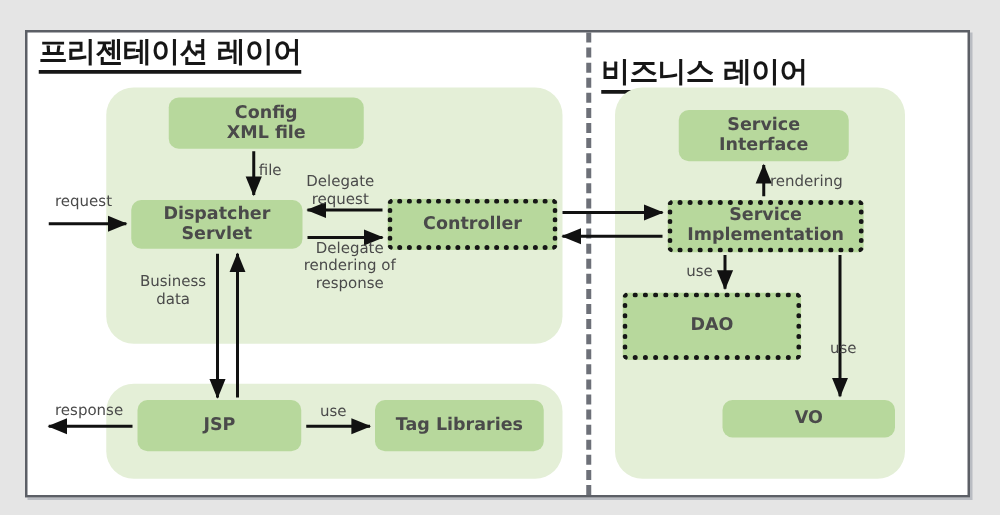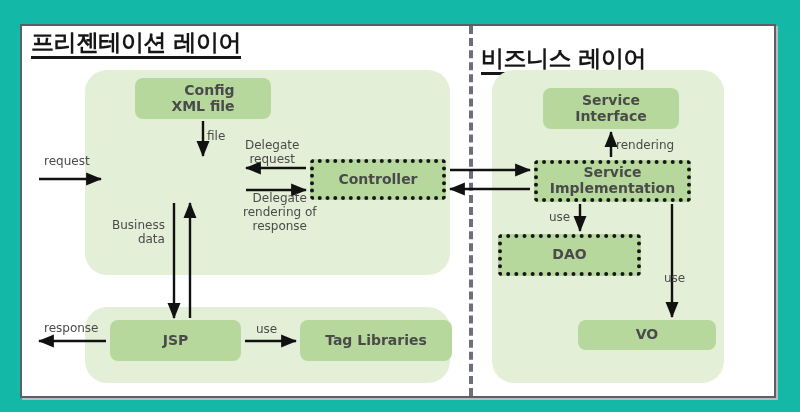--- a/index.html
+++ b/index.html
@@ -4,21 +4,21 @@
 <style>
   html, body {
     margin: 0;
     padding: 0;
     background: #ffffff;
   }
   #canvas {
     position: relative;
     width: 800px;
     height: 412px;
-    background: #14b8a6;
+    background: #e5e5e5;
     font-family: "DejaVu Sans", sans-serif;
     overflow: hidden;
   }
   
   .outer-frame {
     position: absolute;
     left: 20px;
     top: 24px;
     width: 756px;
     height: 374px;
@@ -75,45 +75,45 @@
     font-family: "DejaVu Sans", sans-serif;
     font-weight: bold;
     font-size: 14px;
     line-height: 1.12;
     box-sizing: border-box;
   }
   .box.dotted {
     border: 4px dotted #161616;
     border-radius: 4px;
   }
-  #box-config   { left: 135px; top: 78px;  width: 136px; height: 41px; text-align: right; }
+  #box-config   { left: 135px; top: 78px;  width: 156px; height: 41px; }
   #box-dispatch { left: 105px; top: 160px; width: 137px; height: 39px; }
   #box-ctrl     { left: 310px; top: 159px; width: 136px; height: 41px; }
   #box-jsp      { left: 110px; top: 320px; width: 131px; height: 41px; }
-  #box-taglib   { left: 300px; top: 320px; width: 152px; height: 41px; }
+  #box-taglib   { left: 300px; top: 320px; width: 135px; height: 41px; }
   #box-svcint   { left: 543px; top: 88px;  width: 136px; height: 41px; }
   #box-svcimpl  { left: 534px; top: 160px; width: 157px; height: 42px; }
-  #box-dao      { left: 498px; top: 234px; width: 143px; height: 42px; }
+  #box-dao      { left: 498px; top: 234px; width: 143px; height: 54px; }
   #box-vo       { left: 578px; top: 320px; width: 138px; height: 30px; }
 
   
   .edge-label {
     position: absolute;
     font-family: "DejaVu Sans", sans-serif;
     font-size: 12px;
     color: #4a4a4a;
     white-space: pre;
     line-height: 1.15;
     text-align: center;
   }
   #lbl-request   { left: 44px;  top: 155px; }
   #lbl-load      { left: 207px; top: 130px; }
   #lbl-delreq    { left: 245px; top: 139px; text-align: center; }
   #lbl-delrend   { left: 243px; top: 192px; text-align: center; }
-  #lbl-bizdata   { left: 112px; top: 219px; text-align: right; }
+  #lbl-bizdata   { left: 112px; top: 219px; text-align: center; }
   #lbl-response  { left: 44px;  top: 322px; }
   #lbl-use-jsp   { left: 256px; top: 323px; }
   #lbl-implement { left: 616px; top: 139px; }
   #lbl-use-dao   { left: 549px; top: 211px; }
   #lbl-use-vo    { left: 664px; top: 272px; }
 
   
   #arrows {
     position: absolute;
     left: 0; top: 0;
@@ -132,20 +132,21 @@
   <div class="layer-title" id="title-business">비즈니스 레이어</div>
 
   <div class="divider"></div>
 
   <div class="panel" id="panel-pres-top"></div>
   <div class="panel" id="panel-pres-bot"></div>
   <div class="panel" id="panel-biz"></div>
 
   <div class="box" id="box-config" style="white-space:pre-line">Config
 XML file</div>
+  <div class="box" id="box-dispatch" style="white-space:pre-line">Dispatcher  Servlet</div>
   <div class="box dotted" id="box-ctrl" style="white-space:pre-line">Controller</div>
   <div class="box" id="box-jsp" style="white-space:pre-line">JSP</div>
   <div class="box" id="box-taglib" style="white-space:pre-line">Tag Libraries</div>
   <div class="box" id="box-svcint" style="white-space:pre-line">Service
 Interface</div>
   <div class="box dotted" id="box-svcimpl" style="white-space:pre-line">Service
 Implementation</div>
   <div class="box dotted" id="box-dao" style="white-space:pre-line">DAO</div>
   <div class="box" id="box-vo" style="white-space:pre-line">VO</div>
 

